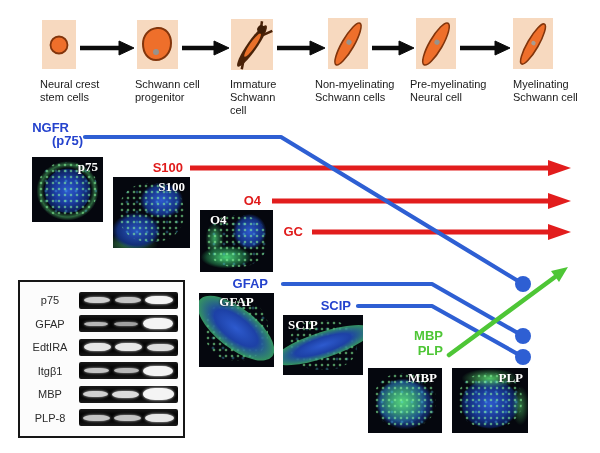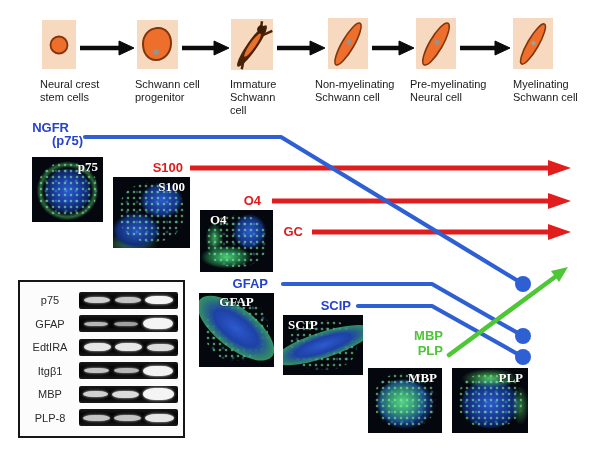--- a/index.html
+++ b/index.html
@@ -167,21 +167,21 @@
 
     <g>
       <line x1="449" y1="355" x2="555" y2="277" stroke="#4ec636" stroke-width="4.5" stroke-linecap="round"></line>
       <polygon points="568,267 559,282 551,271" fill="#4ec636"></polygon>
     </g>
   </svg>
 
   <div class="stage-label" style="left:40px;top:78px;width:76px">Neural crest stem cells</div>
   <div class="stage-label" style="left:135px;top:78px;width:82px">Schwann cell progenitor</div>
   <div class="stage-label" style="left:230px;top:78px;width:62px">Immature Schwann cell</div>
-  <div class="stage-label" style="left:315px;top:78px;width:96px">Non-myelinating Schwann cell</div>
+  <div class="stage-label" style="left:315px;top:78px;width:96px">Non-myelinating Schwann cells</div>
   <div class="stage-label" style="left:410px;top:78px;width:96px">Pre-myelinating Neural cell</div>
   <div class="stage-label" style="left:513px;top:78px;width:82px">Myelinating Schwann cell</div>
 
   <div class="marker blue right" style="left:24px;top:121px;width:45px">NGFR</div>
   <div class="marker blue right" style="left:38px;top:134px;width:45px">(p75)</div>
   <div class="marker red right" style="left:143px;top:161px;width:40px">S100</div>
   <div class="marker red right" style="left:231px;top:194px;width:30px">O4</div>
   <div class="marker red right" style="left:273px;top:225px;width:30px">GC</div>
   <div class="marker blue right" style="left:224px;top:277px;width:44px">GFAP</div>
   <div class="marker blue right" style="left:311px;top:299px;width:40px">SCIP</div>

